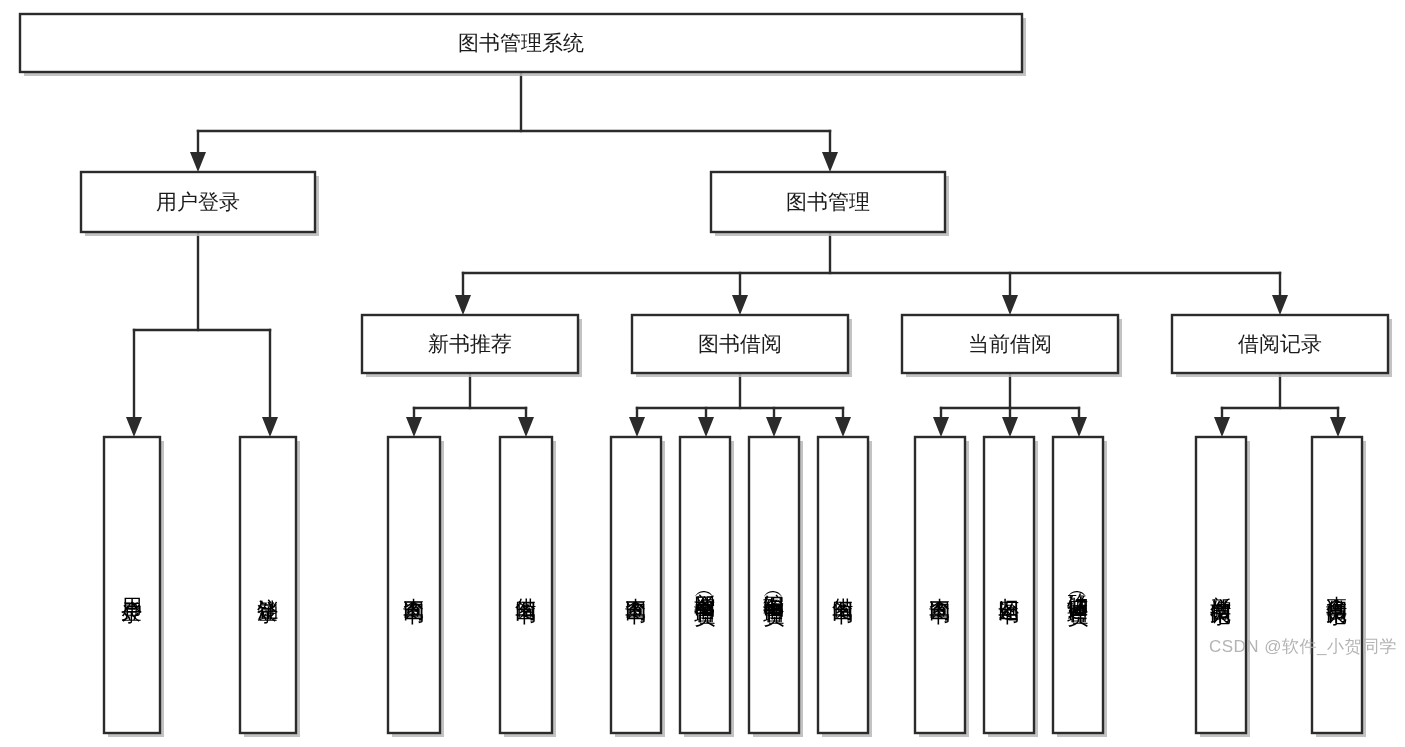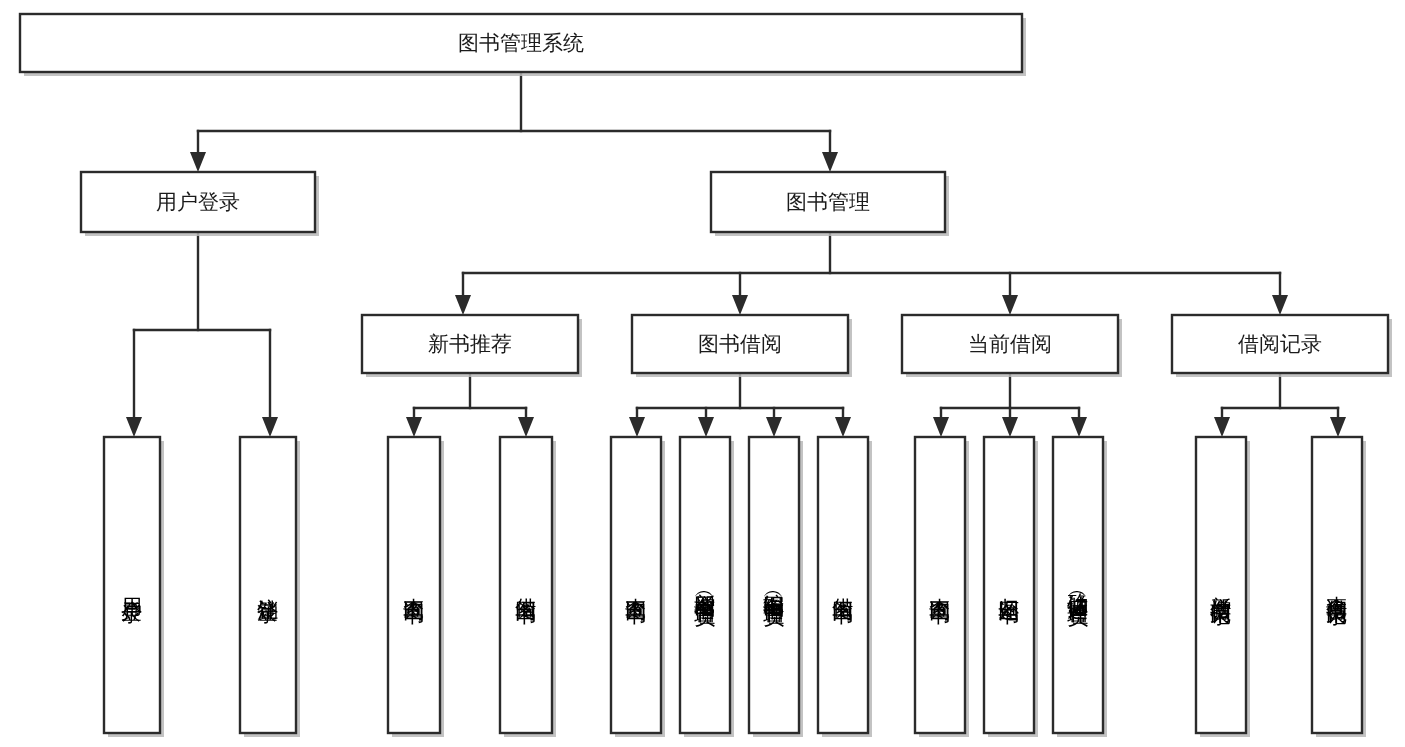--- a/index.html
+++ b/index.html
@@ -290,14 +290,15 @@
     <div class="leaf-label-v">确认归还（管理员）</div>
   </div>
 
   <div class="leaf-label-wrap" style="left:1196px; top:437px; width:50px; height:296px;">
     <div class="leaf-label-v">新增借阅记录</div>
   </div>
   <div class="leaf-label-wrap" style="left:1312px; top:437px; width:50px; height:296px;">
     <div class="leaf-label-v">查询借阅记录</div>
   </div>
 
+  <div class="watermark">CSDN @软件_小贺同学</div>
 
 </div>
 
 </body></html>

